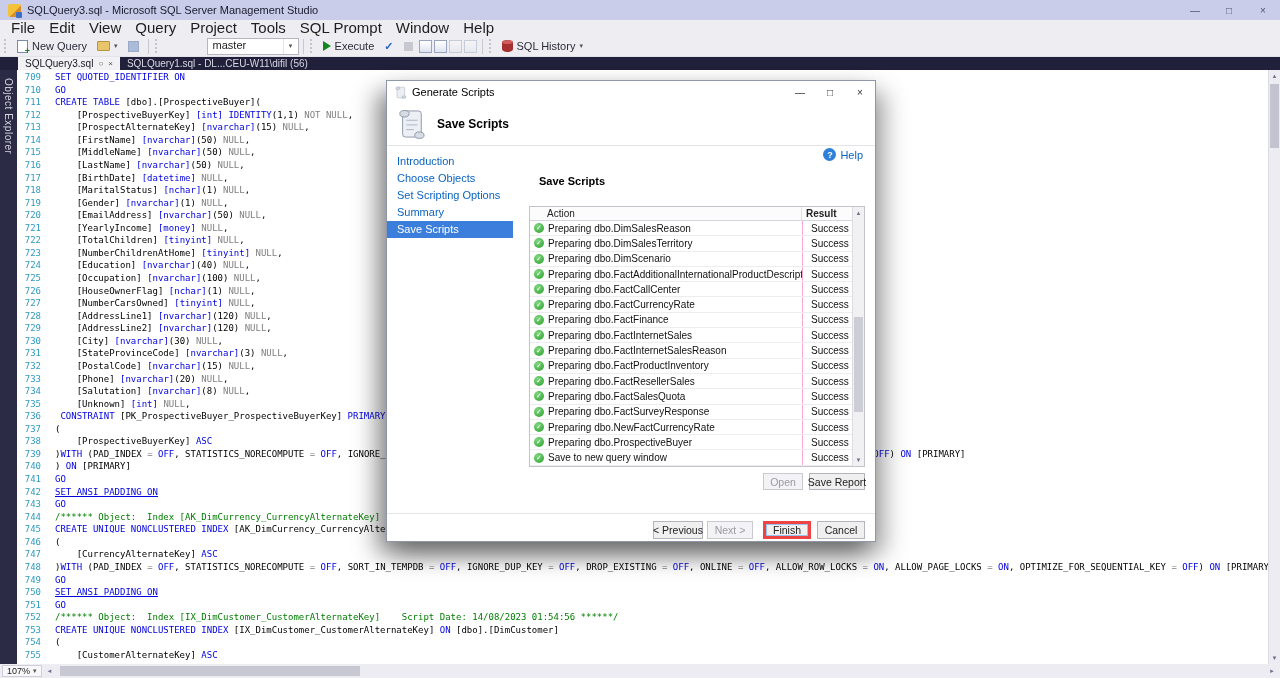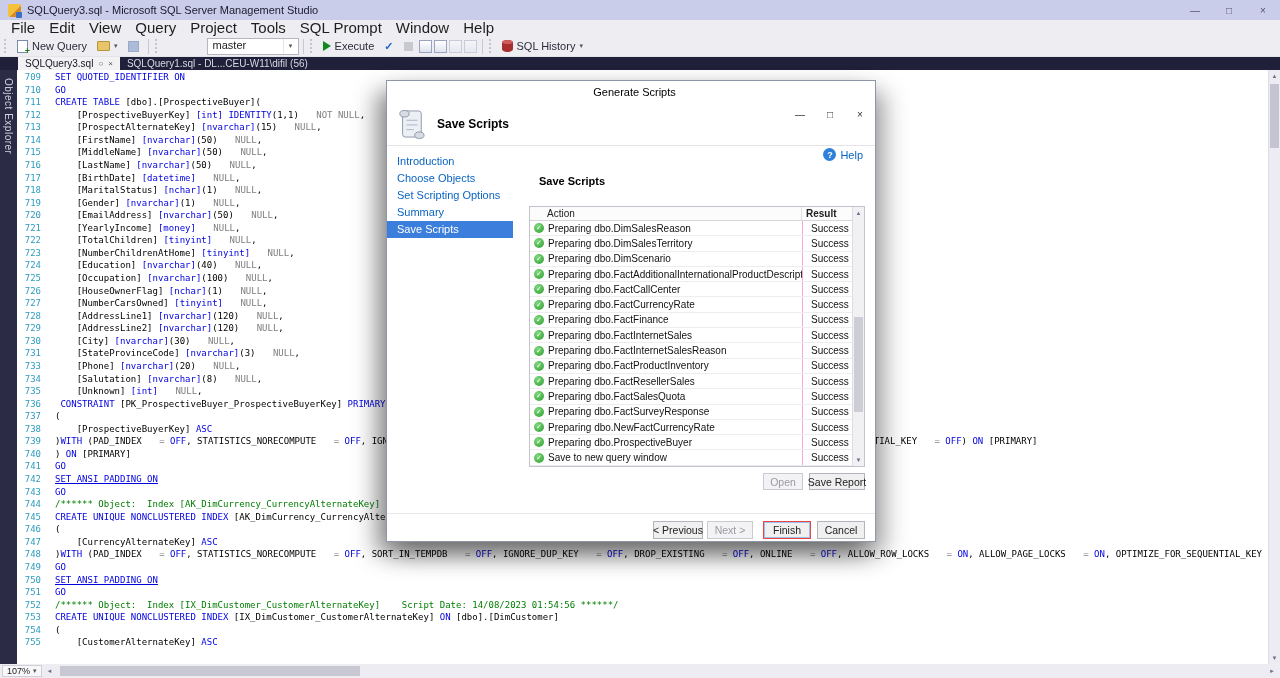--- a/index.html
+++ b/index.html
@@ -62,21 +62,21 @@
     display:flex; justify-content:center; padding-top:8px; }
   .oe-label { writing-mode:vertical-rl; font-size:10px; color:#d4d4e2; letter-spacing:.5px; }
 
   
   .editor { position:absolute; left:17px; top:70px; width:1251px; height:594px; background:#ffffff;
     overflow:hidden; font-family:"DejaVu Sans Mono",monospace; font-size:9px; }
   .code-lines { padding-top:1px; }
   .code-line { display:flex; height:12.57px; line-height:12.57px; white-space:pre; }
   .ln { width:24px; text-align:right; color:#2e9bbf; flex:none; }
   .fold-gap { width:14px; flex:none; }
-  .tk-k { color:#0000e0; } .tk-i { color:#000000; } .tk-g { color:#808080;margin-left:12px; }
+  .tk-k { color:#0000e0; } .tk-i { color:#000000; } .tk-g { color:#808080; }
   .tk-c { color:#007d00; } .tk-u { color:#0000e0; text-decoration:underline; }
 
   .vscroll { position:absolute; right:0; top:70px; width:12px; height:594px; background:#ececf2;
     border-left:1px solid #dcdce4; }
   .vscroll .arr { position:absolute; left:0; width:11px; height:12px; text-align:center;
     font-size:6px; color:#70708a; line-height:12px; }
   .vthumb { position:absolute; left:1px; width:9px; top:14px; height:64px; background:#c4c4d0; }
 
   
   .bottombar { position:absolute; left:0; top:664px; width:100%; height:14px; background:#eeeef2;
@@ -85,21 +85,21 @@
     height:12px; padding:0 4px; margin-left:2px; color:#222; font-size:9px; }
   .hscroll { flex:1; position:relative; height:12px; background:#ececf2; margin:0 2px; }
   .hscroll .arr { position:absolute; top:0; width:12px; height:12px; text-align:center; font-size:7px;
     color:#70708a; line-height:12px; }
   .hthumb { position:absolute; left:16px; top:1px; height:10px; width:300px; background:#c8c8d2; }
 
   
   .dialog { position:absolute; left:386px; top:80px; width:490px; height:462px; background:#fff;
     border:1px solid #8f96a8; font-size:11px; z-index:10;
     box-shadow:-10px 12px 22px rgba(0,0,0,.42), 10px 12px 22px rgba(0,0,0,.30); }
-  .dlg-titlebar { height:22px; display:flex; align-items:center; padding-left:7px; gap:5px;flex-direction:column; }
+  .dlg-titlebar { height:22px; display:flex; align-items:center; padding-left:7px; gap:5px; }
   .dlg-controls { margin-left:auto; display:flex; }
   .dlg-ctrl { width:30px; height:22px; display:flex; align-items:center; justify-content:center;
     color:#333; font-size:10px; }
   .dlg-header { height:43px; display:flex; align-items:center; padding-left:10px; gap:12px;
     border-bottom:1px solid #e4e4e8; }
   .dlg-heading { font-weight:bold; font-size:12px; color:#000; }
   .help-link { position:absolute; top:67px; right:12px; display:flex; gap:4px; align-items:center;
     color:#0a64c0; font-size:11px; }
   .help-q { width:13px; height:13px; border-radius:50%; background:#2f80d9; color:#fff; font-size:9px;
     font-weight:bold; display:flex; align-items:center; justify-content:center; }
@@ -126,21 +126,21 @@
   .st-scroll { position:absolute; right:0; top:0; width:12px; height:259px; background:#f1f1f4;
     border-left:1px solid #dcdce2; }
   .st-scroll .arr { position:absolute; left:0; width:11px; height:12px; text-align:center; font-size:6px;
     color:#70708a; line-height:12px; }
   .st-thumb { position:absolute; left:1px; width:9px; top:110px; height:95px; background:#cdcdd6; }
 
   .btn { position:absolute; height:18px; background:#f0f0f0; border:1px solid #b4b4bc; font-size:10.5px;
     color:#222; display:flex; align-items:center; justify-content:center; white-space:nowrap; }
   .btn.small { height:17px;text-align:center; }
   .btn.disabled { color:#9a9aa2; background:#f3f3f5; border-color:#c9c9cf; }
-  .btn.default { border:1px solid #ef4444; box-shadow:inset 0 0 0 1px #9cc0ee; }
+  .btn.default { border:3px solid #ef4444; box-shadow:inset 0 0 0 1px #9cc0ee; }
   .footer-line { position:absolute; left:0; right:0; top:432px; border-top:1px solid #e6e6ea; }
 </style>
 </head>
 <body>
 
 <div class="root">
 
   <div class="titlebar">
     <span class="app-icon"></span>
     <span>SQLQuery3.sql - Microsoft SQL Server Management Studio</span>
@@ -240,20 +240,21 @@
         <div class="code-line"><span class="ln">722</span><span class="fold-gap"></span><span class="code-text"><span class="tk-i">    [TotalChildren] </span><span class="tk-k">[tinyint] </span><span class="tk-g">NULL</span><span class="tk-i">,</span></span></div>
         <div class="code-line"><span class="ln">723</span><span class="fold-gap"></span><span class="code-text"><span class="tk-i">    [NumberChildrenAtHome] </span><span class="tk-k">[tinyint] </span><span class="tk-g">NULL</span><span class="tk-i">,</span></span></div>
         <div class="code-line"><span class="ln">724</span><span class="fold-gap"></span><span class="code-text"><span class="tk-i">    [Education] </span><span class="tk-k">[nvarchar]</span><span class="tk-i">(40) </span><span class="tk-g">NULL</span><span class="tk-i">,</span></span></div>
         <div class="code-line"><span class="ln">725</span><span class="fold-gap"></span><span class="code-text"><span class="tk-i">    [Occupation] </span><span class="tk-k">[nvarchar]</span><span class="tk-i">(100) </span><span class="tk-g">NULL</span><span class="tk-i">,</span></span></div>
         <div class="code-line"><span class="ln">726</span><span class="fold-gap"></span><span class="code-text"><span class="tk-i">    [HouseOwnerFlag] </span><span class="tk-k">[nchar]</span><span class="tk-i">(1) </span><span class="tk-g">NULL</span><span class="tk-i">,</span></span></div>
         <div class="code-line"><span class="ln">727</span><span class="fold-gap"></span><span class="code-text"><span class="tk-i">    [NumberCarsOwned] </span><span class="tk-k">[tinyint] </span><span class="tk-g">NULL</span><span class="tk-i">,</span></span></div>
         <div class="code-line"><span class="ln">728</span><span class="fold-gap"></span><span class="code-text"><span class="tk-i">    [AddressLine1] </span><span class="tk-k">[nvarchar]</span><span class="tk-i">(120) </span><span class="tk-g">NULL</span><span class="tk-i">,</span></span></div>
         <div class="code-line"><span class="ln">729</span><span class="fold-gap"></span><span class="code-text"><span class="tk-i">    [AddressLine2] </span><span class="tk-k">[nvarchar]</span><span class="tk-i">(120) </span><span class="tk-g">NULL</span><span class="tk-i">,</span></span></div>
         <div class="code-line"><span class="ln">730</span><span class="fold-gap"></span><span class="code-text"><span class="tk-i">    [City] </span><span class="tk-k">[nvarchar]</span><span class="tk-i">(30) </span><span class="tk-g">NULL</span><span class="tk-i">,</span></span></div>
         <div class="code-line"><span class="ln">731</span><span class="fold-gap"></span><span class="code-text"><span class="tk-i">    [StateProvinceCode] </span><span class="tk-k">[nvarchar]</span><span class="tk-i">(3) </span><span class="tk-g">NULL</span><span class="tk-i">,</span></span></div>
+        <div class="code-line"><span class="ln">732</span><span class="fold-gap"></span><span class="code-text"><span class="tk-i">    [PostalCode] </span><span class="tk-k">[nvarchar]</span><span class="tk-i">(15) </span><span class="tk-g">NULL</span><span class="tk-i">,</span></span></div>
         <div class="code-line"><span class="ln">733</span><span class="fold-gap"></span><span class="code-text"><span class="tk-i">    [Phone] </span><span class="tk-k">[nvarchar]</span><span class="tk-i">(20) </span><span class="tk-g">NULL</span><span class="tk-i">,</span></span></div>
         <div class="code-line"><span class="ln">734</span><span class="fold-gap"></span><span class="code-text"><span class="tk-i">    [Salutation] </span><span class="tk-k">[nvarchar]</span><span class="tk-i">(8) </span><span class="tk-g">NULL</span><span class="tk-i">,</span></span></div>
         <div class="code-line"><span class="ln">735</span><span class="fold-gap"></span><span class="code-text"><span class="tk-i">    [Unknown] </span><span class="tk-k">[int] </span><span class="tk-g">NULL</span><span class="tk-i">,</span></span></div>
         <div class="code-line"><span class="ln">736</span><span class="fold-gap"></span><span class="code-text"><span class="tk-i"> </span><span class="tk-k">CONSTRAINT </span><span class="tk-i">[PK_ProspectiveBuyer_ProspectiveBuyerKey] </span><span class="tk-k">PRIMARY KEY CLUSTERED</span></span></div>
         <div class="code-line"><span class="ln">737</span><span class="fold-gap"></span><span class="code-text"><span class="tk-i">(</span></span></div>
         <div class="code-line"><span class="ln">738</span><span class="fold-gap"></span><span class="code-text"><span class="tk-i">    [ProspectiveBuyerKey] </span><span class="tk-k">ASC</span></span></div>
         <div class="code-line"><span class="ln">739</span><span class="fold-gap"></span><span class="code-text"><span class="tk-i">)</span><span class="tk-k">WITH</span><span class="tk-i"> (PAD_INDEX </span><span class="tk-g">= </span><span class="tk-k">OFF</span><span class="tk-i">, STATISTICS_NORECOMPUTE </span><span class="tk-g">= </span><span class="tk-k">OFF</span><span class="tk-i">, IGNORE_DUP_KEY </span><span class="tk-g">= </span><span class="tk-k">OFF</span><span class="tk-i">, ALLOW_ROW_LOCKS </span><span class="tk-g">= </span><span class="tk-k">ON</span><span class="tk-i">, ALLOW_PAGE_LOCKS </span><span class="tk-g">= </span><span class="tk-k">ON</span><span class="tk-i">, OPTIMIZE_FOR_SEQUENTIAL_KEY </span><span class="tk-g">= </span><span class="tk-k">OFF</span><span class="tk-i">) </span><span class="tk-k">ON</span><span class="tk-i"> [PRIMARY]</span></span></div>
         <div class="code-line"><span class="ln">740</span><span class="fold-gap"></span><span class="code-text"><span class="tk-i">) </span><span class="tk-k">ON</span><span class="tk-i"> [PRIMARY]</span></span></div>
         <div class="code-line"><span class="ln">741</span><span class="fold-gap"></span><span class="code-text"><span class="tk-k">GO</span></span></div>
         <div class="code-line"><span class="ln">742</span><span class="fold-gap"></span><span class="code-text"><span class="tk-u">SET ANSI_PADDING ON</span></span></div>

